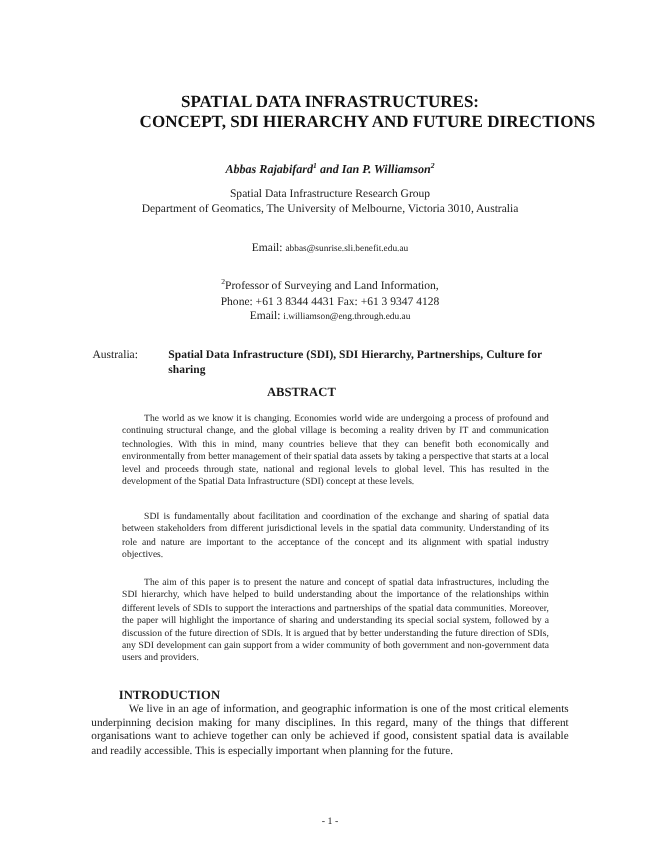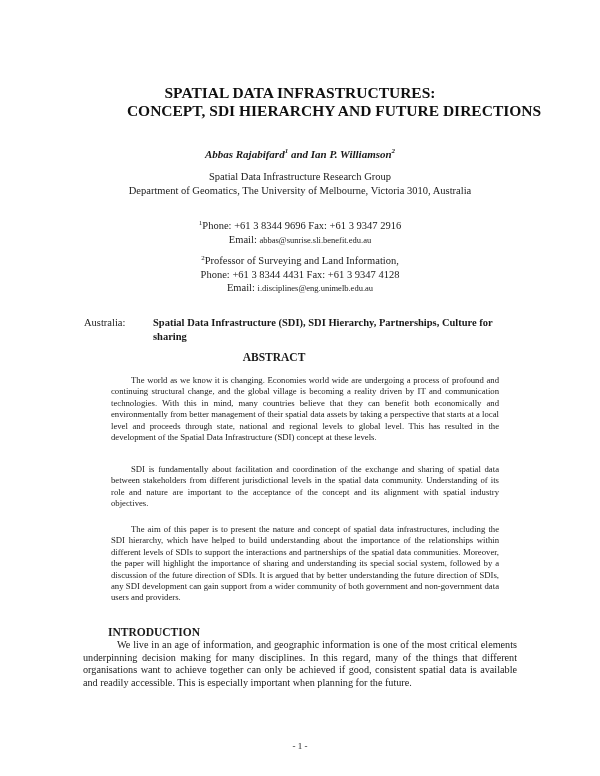--- a/index.html
+++ b/index.html
@@ -46,28 +46,27 @@
   <div class="abs authors">
     <span>Abbas Rajabifard</span><sup>1</sup><span> and </span><span>Ian P. Williamson</span><sup>2</sup>
   </div>
 
   <div class="abs aff" style="top:170px;">
     <div>Spatial Data Infrastructure Research Group</div>
     <div>Department of Geomatics, The University of Melbourne, Victoria 3010, Australia</div>
   </div>
 
   <div class="abs aff" style="top:219px;">
-    <div><sup>1</sup><span>Phone: +61 3 8344 9696 Fax: +61 3 9347 2916</span></div>
     <div><span>Email: </span><span class="small">abbas@sunrise.sli.benefit.edu.au</span></div>
   </div>
 
   <div class="abs aff" style="top:254px;">
     <div><sup>2</sup><span>Professor of Surveying and Land Information,</span></div>
     <div>Phone: +61 3 8344 4431 Fax: +61 3 9347 4128</div>
-    <div><span>Email:  </span><span class="small">i.disciplines@eng.unimelb.edu.au</span></div>
+    <div><span>Email:  </span><span class="small">i.williamson@eng.through.edu.au</span></div>
   </div>
 
   <div class="abs kw-label">Australia:</div>
   <div class="abs kw-value">Spatial Data Infrastructure (SDI), SDI Hierarchy, Partnerships, Culture for sharing</div>
 
   <div class="abs abstract-heading">ABSTRACT</div>
 
   <div class="abs abs-para" style="top:375px;">The world as we know it is changing. Economies world wide are undergoing a process of profound and continuing structural change, and the global village is becoming a reality driven by IT and communication technologies. With this in mind, many countries believe that they can benefit both economically and environmentally from better management of their spatial data assets by taking a perspective that starts at a local level and proceeds through state, national and regional levels to global level. This has resulted in the development of the Spatial Data Infrastructure (SDI) concept at these levels.</div>
   <div class="abs abs-para" style="top:464px;">SDI is fundamentally about facilitation and coordination of the exchange and sharing of spatial data between stakeholders from different jurisdictional levels in the spatial data community. Understanding of its role and nature are important to the acceptance of the concept and its alignment with spatial industry objectives.</div>
   <div class="abs abs-para" style="top:524px;">The aim of this paper is to present the nature and concept of spatial data infrastructures, including the SDI hierarchy, which have helped to build understanding about the importance of the relationships within different levels of SDIs to support the interactions and partnerships of the spatial data communities. Moreover, the paper will highlight the importance of sharing and understanding its special social system, followed by a discussion of the future direction of SDIs. It is argued that by better understanding the future direction of SDIs, any SDI development can gain support from a wider community of both government and non-government data users and providers.</div>

